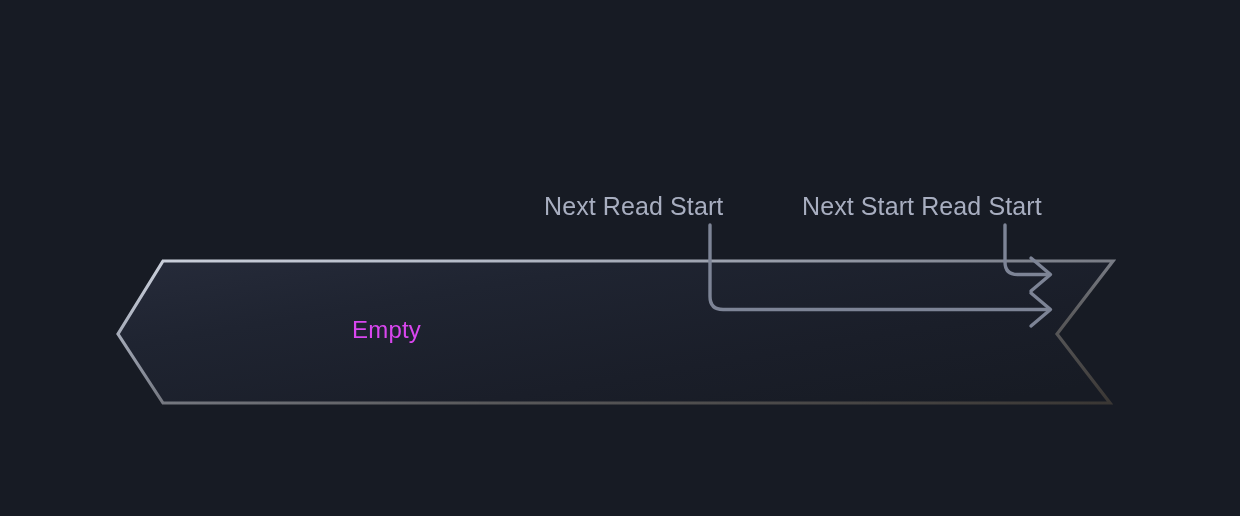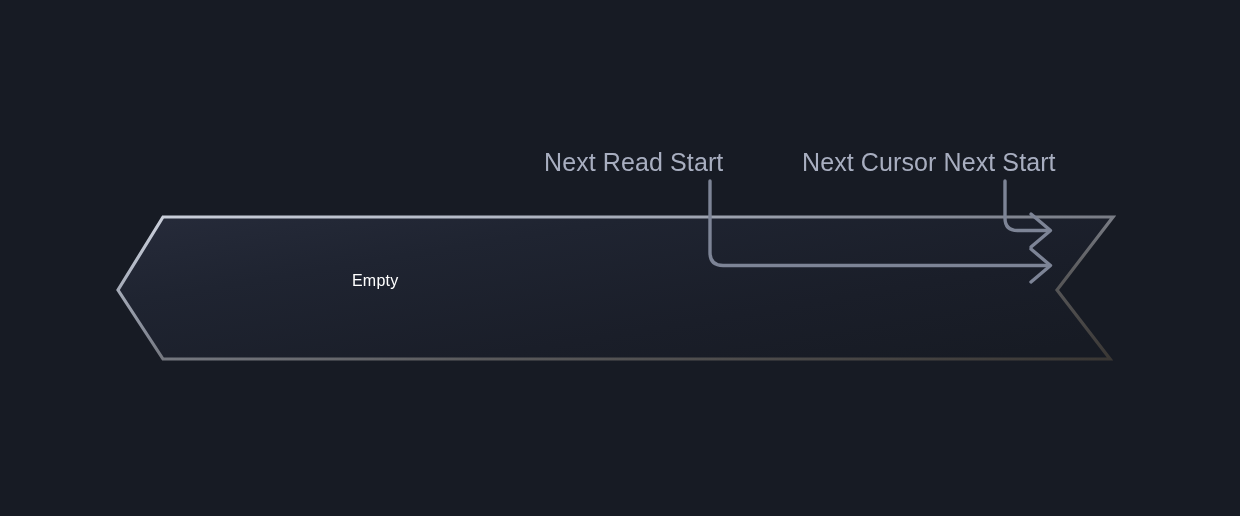--- a/index.html
+++ b/index.html
@@ -12,42 +12,43 @@
     height: 516px;
     overflow: hidden;
     font-family: "Liberation Sans", sans-serif;
     -webkit-font-smoothing: antialiased;
   }
   #stage {
     position: relative;
     width: 1240px;
     height: 436px;
     background: #171b24;
+    margin-top: 44px;
   }
   #diagram {
     position: absolute;
     top: 0;
     left: 0;
     width: 1240px;
     height: 516px;
     display: block;
   }
   .lbl {
     position: absolute;
     white-space: nowrap;
     pointer-events: none;
   }
   .callout-label {
     font-size: 25px;
     color: #a8aec0;
     letter-spacing: 0.1px;
   }
   .segment-label {
-    font-size: 16px;
-    color: #ffffff;
+    font-size: 24px;
+    color: #d946ef;
     letter-spacing: 0.2px;
   }
   #lbl-next-read-start {
     left: 544px;
     top: 148px;
   }
   #lbl-next-cursor-read-start {
     left: 802px;
     top: 148px;
   }
@@ -112,18 +113,18 @@
       <path d="M 710 181
                L 710 252.5
                Q 710 265.5 723 265.5
                L 1049 265.5"></path>
       <path d="M 1031 249 L 1050.5 265.5 L 1031 282"></path>
     </g>
   </svg>
 
   <div class="lbl callout-label" id="lbl-next-read-start">Next Read Start</div>
 
-  <div class="lbl callout-label" id="lbl-next-cursor-read-start">Next Cursor Next Start</div>
+  <div class="lbl callout-label" id="lbl-next-cursor-read-start">Next Start Read Start</div>
 
   <div class="lbl segment-label" id="lbl-empty">Empty</div>
 
 
 </div>
 
 </body></html>

